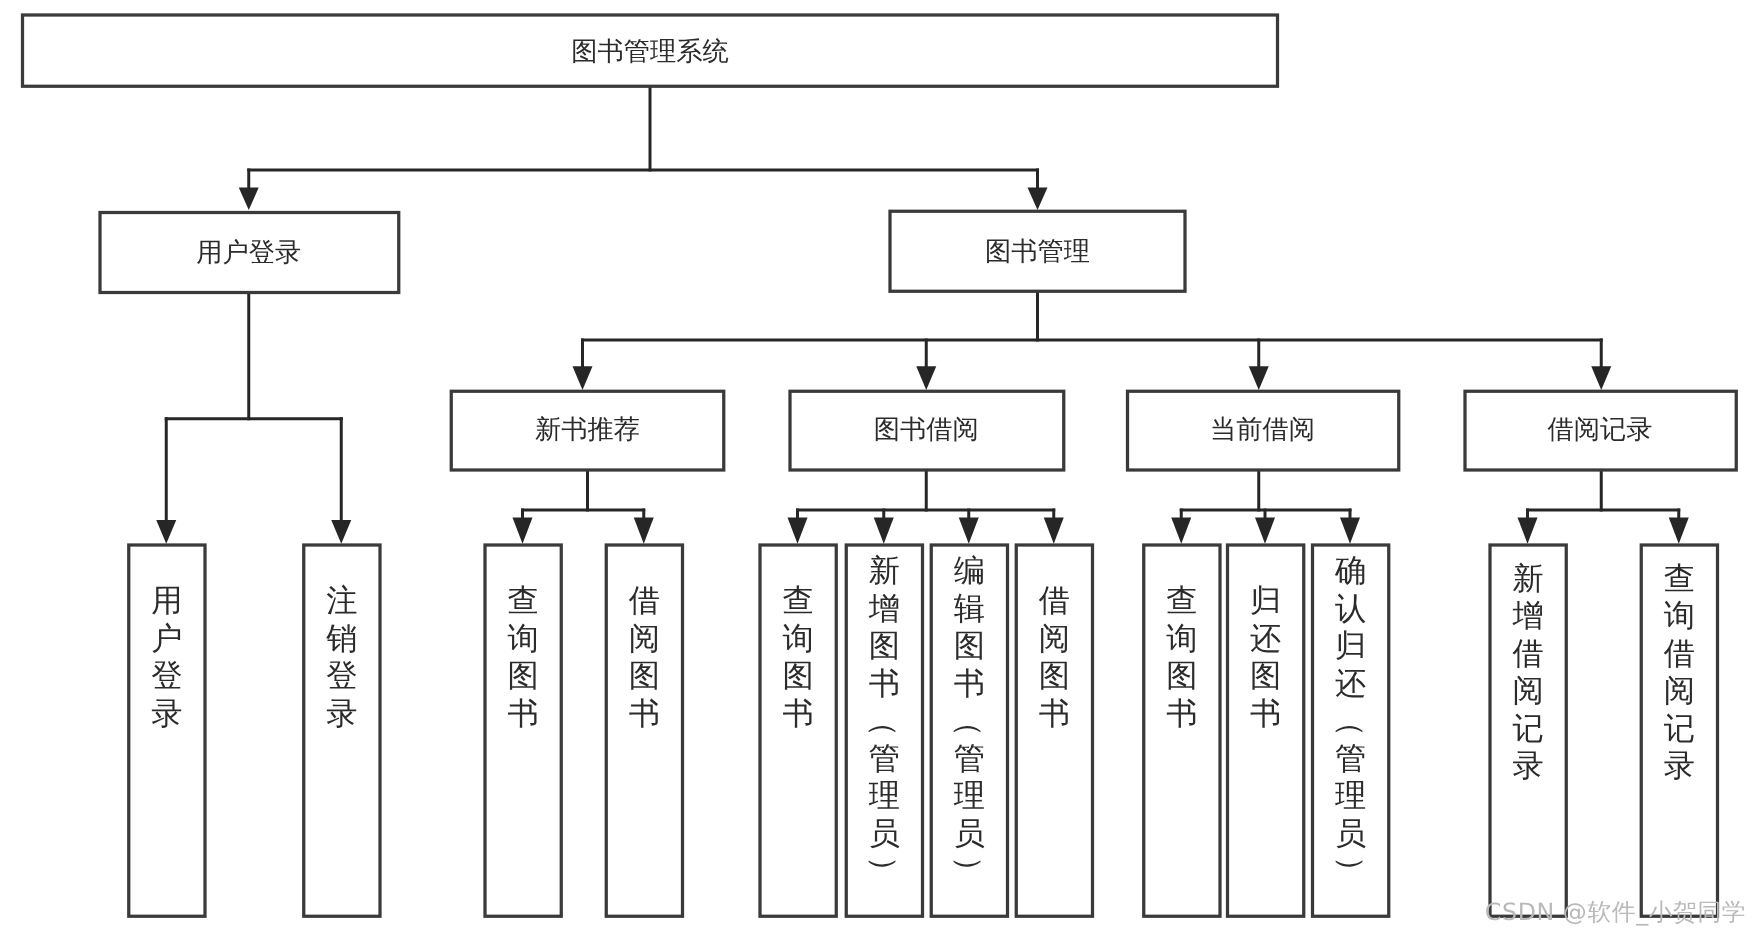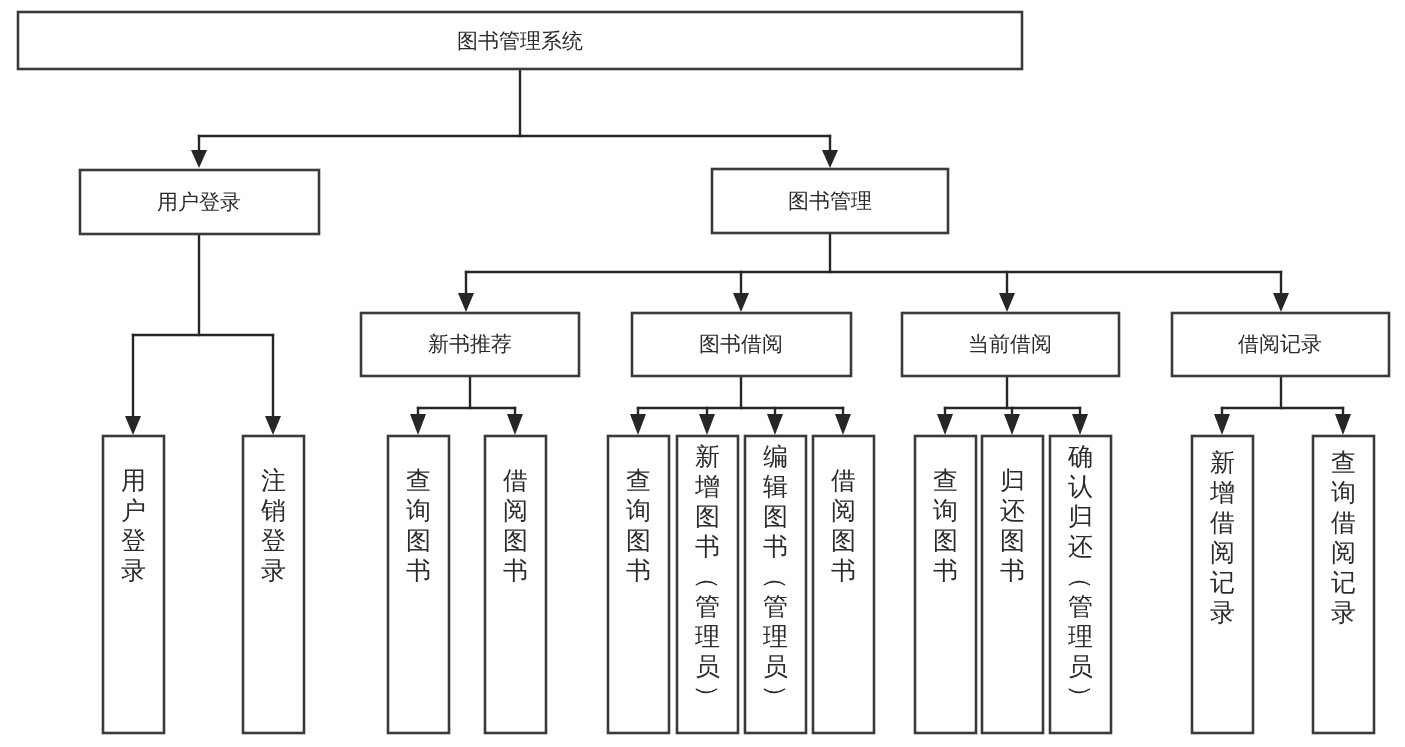--- a/index.html
+++ b/index.html
@@ -300,13 +300,14 @@
     </div>
   <div class="vtext-wrap" style="left:1313px;top:448px; width:61px;">
       <span class="vchar">查</span>
       <span class="vchar">询</span>
       <span class="vchar">借</span>
       <span class="vchar">阅</span>
       <span class="vchar">记</span>
       <span class="vchar">录</span>
     </div>
 
+  <div id="watermark">CSDN @软件_小贺同学</div>
 </div>
 
 </body></html>

